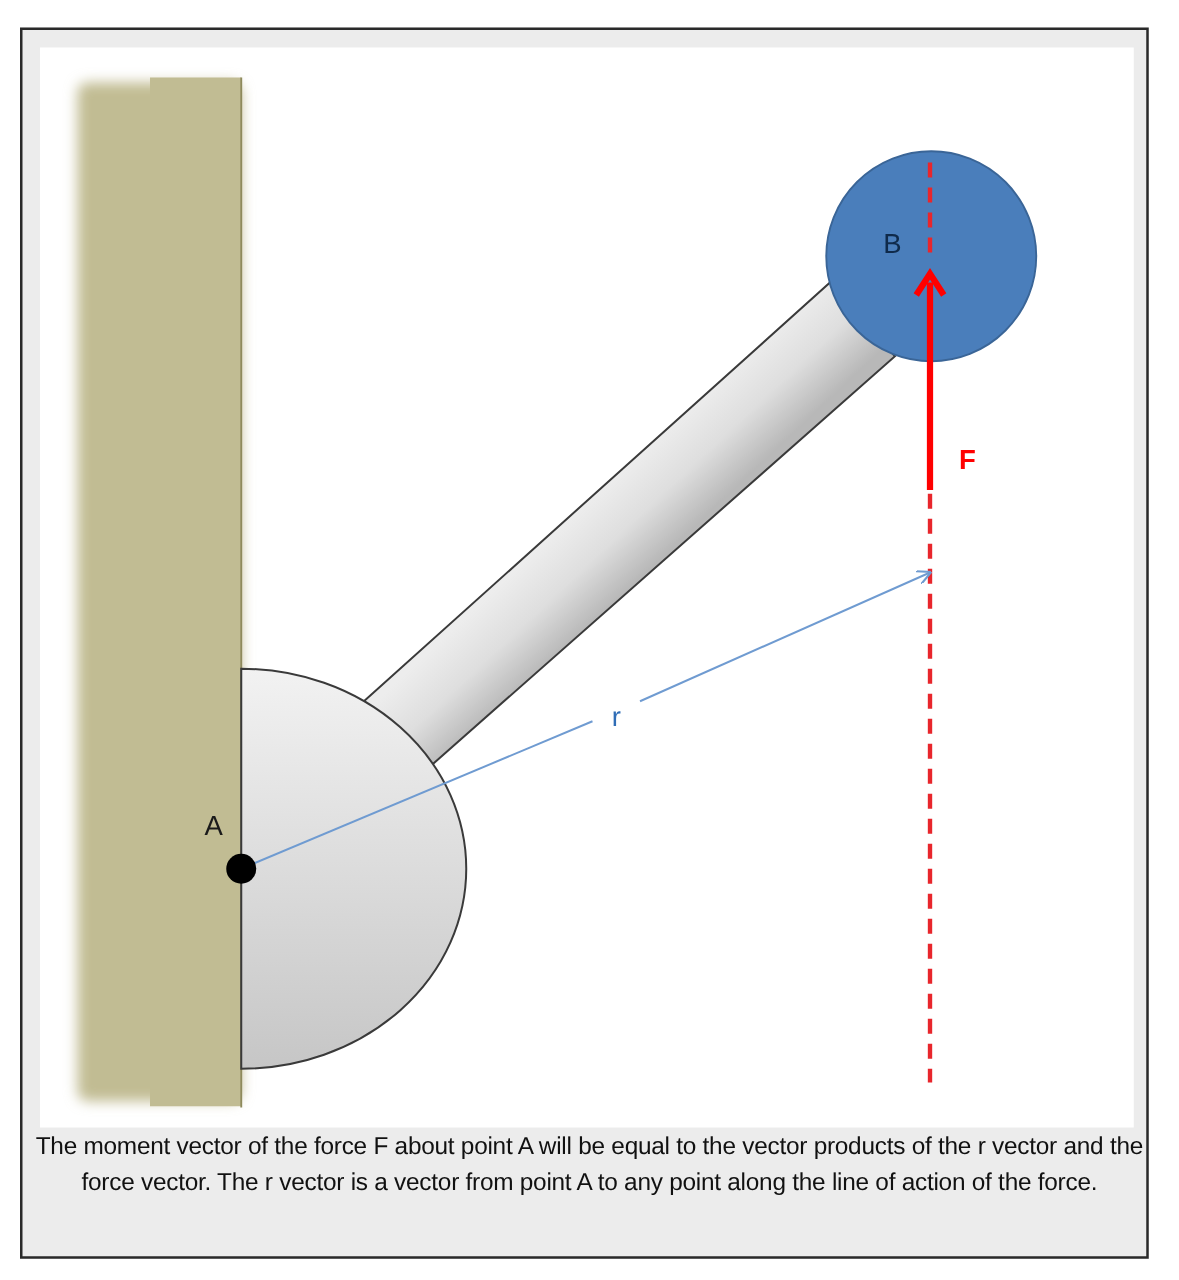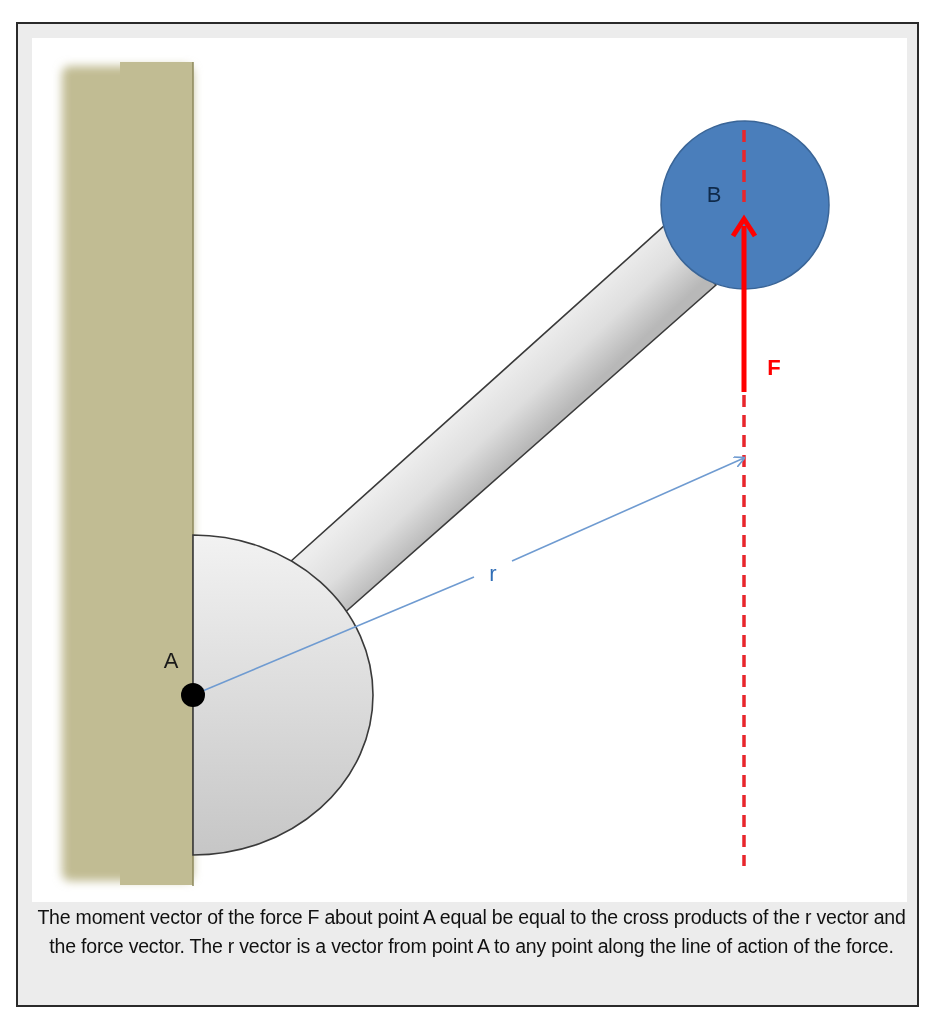--- a/index.html
+++ b/index.html
@@ -66,13 +66,13 @@
 
     <circle cx="193" cy="695" r="12" fill="#000"></circle>
 
     <text x="171" y="668" text-anchor="middle" font-family="Liberation Sans, sans-serif" font-size="22" fill="#1a1a1a">A</text>
     <text x="714" y="202" text-anchor="middle" font-family="Liberation Sans, sans-serif" font-size="22" fill="#0f2a4a">B</text>
     <text x="774" y="375" text-anchor="middle" font-family="Liberation Sans, sans-serif" font-size="22" font-weight="bold" fill="#ff0000">F</text>
     <text x="493" y="581" text-anchor="middle" font-family="Liberation Sans, sans-serif" font-size="22" fill="#2f6db6">r</text>
   </svg>
 </div>
 
-<div class="caption">The moment vector of the force F about point A equal be equal to the cross products of the r vector and the force vector. The r vector is a vector from point A to any point along the line of action of the force.</div>
+<div class="caption">The moment vector of the force F about point A will be equal to the vector products of the r vector and the force vector. The r vector is a vector from point A to any point along the line of action of the force.</div>
 
 </body></html>

